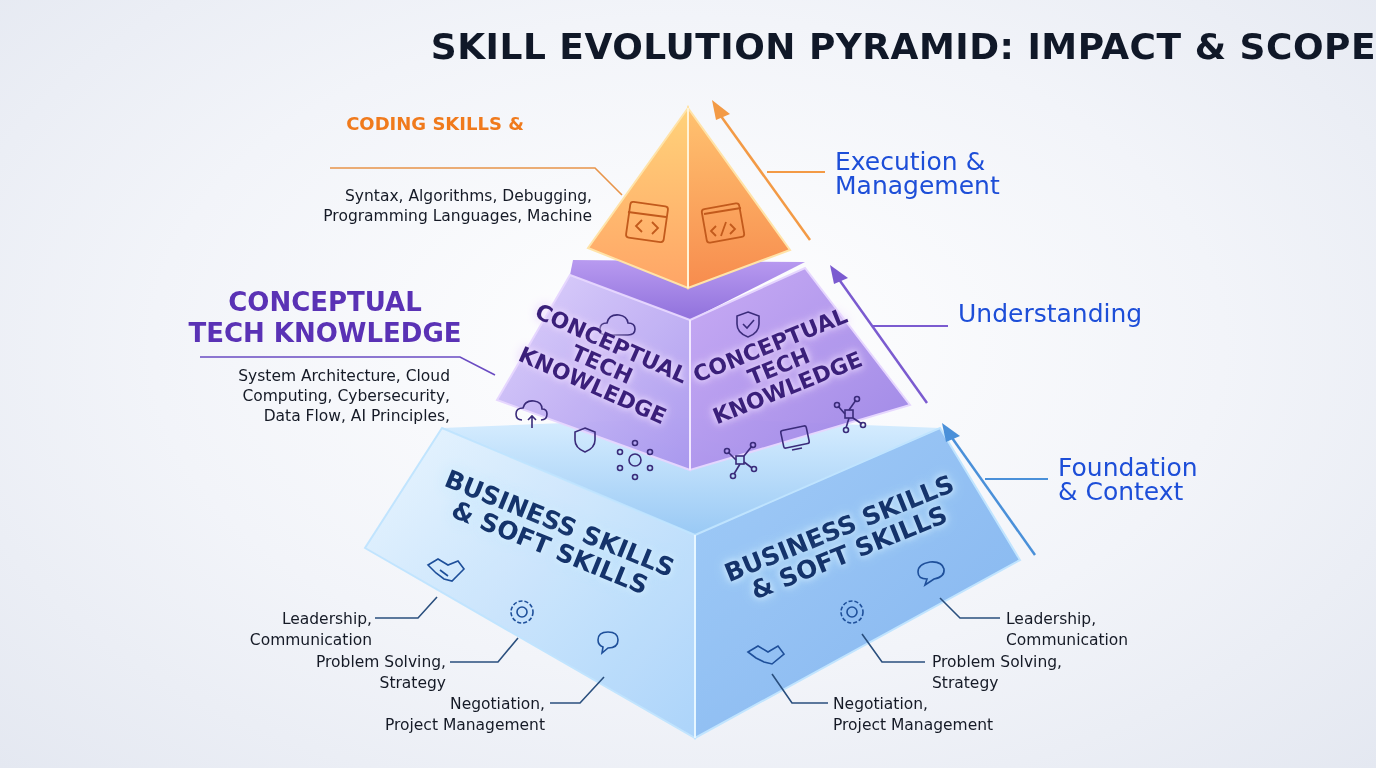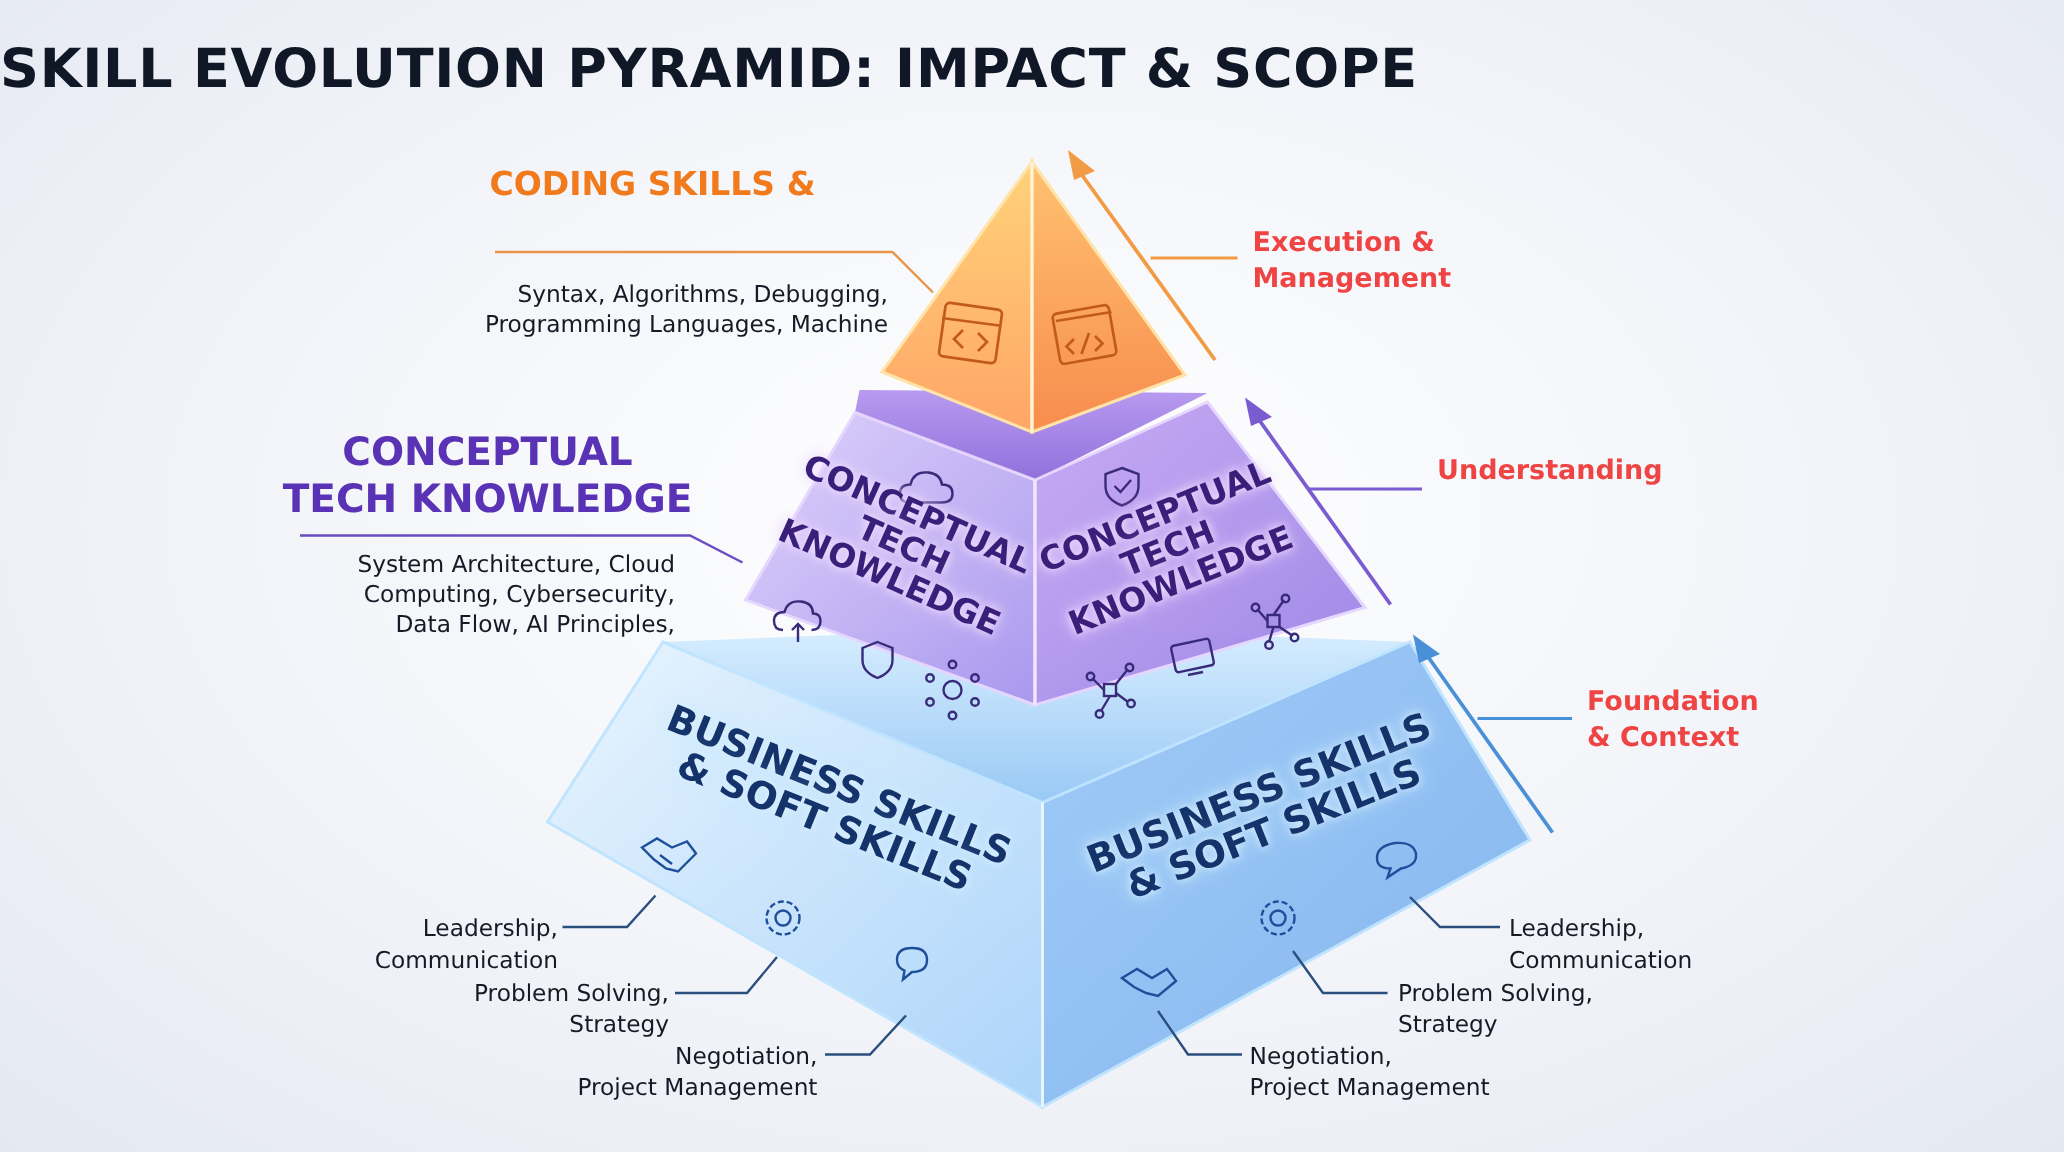--- a/index.html
+++ b/index.html
@@ -3,30 +3,30 @@
 <meta charset="utf-8">
 <style>
   html, body { margin:0; padding:0; }
   body {
     width:1376px; height:768px; overflow:hidden; position:relative;
     background: radial-gradient(ellipse at 50% 45%, #ffffff 0%, #f2f4f9 55%, #e4e8f1 100%);
     font-family: "Liberation Sans", "DejaVu Sans", sans-serif;
     color:#111827;
   }
   .title {
-    position:absolute; left:0; top:26px; width:1376px; text-align:left;
+    position:absolute; left:0; top:26px; width:1376px; text-align:right;
     font-family:"DejaVu Sans", sans-serif; font-weight:bold; font-size:36px;
     letter-spacing:0.5px; color:#101828;
   }
   svg.stage { position:absolute; left:0; top:0; }
   .lbl { position:absolute; font-family:"DejaVu Sans", sans-serif; }
-  .h-orange { color:#f07a1c; font-weight:bold; font-size:22px; line-height:31px; text-align:center; }
+  .h-orange { color:#f07a1c; font-weight:bold; font-size:18px; line-height:31px; text-align:center; }
   .h-purple { color:#5a32b5; font-weight:bold; font-size:26px; line-height:31px; text-align:center; }
   .desc { font-size:15.5px; line-height:20px; text-align:right; color:#151a26; }
-  .side { font-size:18px; font-weight:bold; line-height:24px; color:#ef4444; }
+  .side { font-size:25px; font-weight:normal; line-height:24px; color:#1d4ed8; }
   .bl { font-size:15.5px; line-height:21px; color:#151a26; }
   .r { text-align:right; }
   .face-text {
     position:absolute; font-family:"DejaVu Sans", sans-serif; font-weight:bold;
     text-align:center; white-space:nowrap; line-height:1.05;
   }
   .ft-purple { color:#3a1f7a; font-size:22px; text-shadow:0 0 6px #f4e8ff, 0 0 12px #e4ccff; }
   .ft-blue { color:#14336b; font-size:25px; text-shadow:0 0 6px #dff2ff, 0 0 14px #bfe6ff; }
 </style>
 </head>

